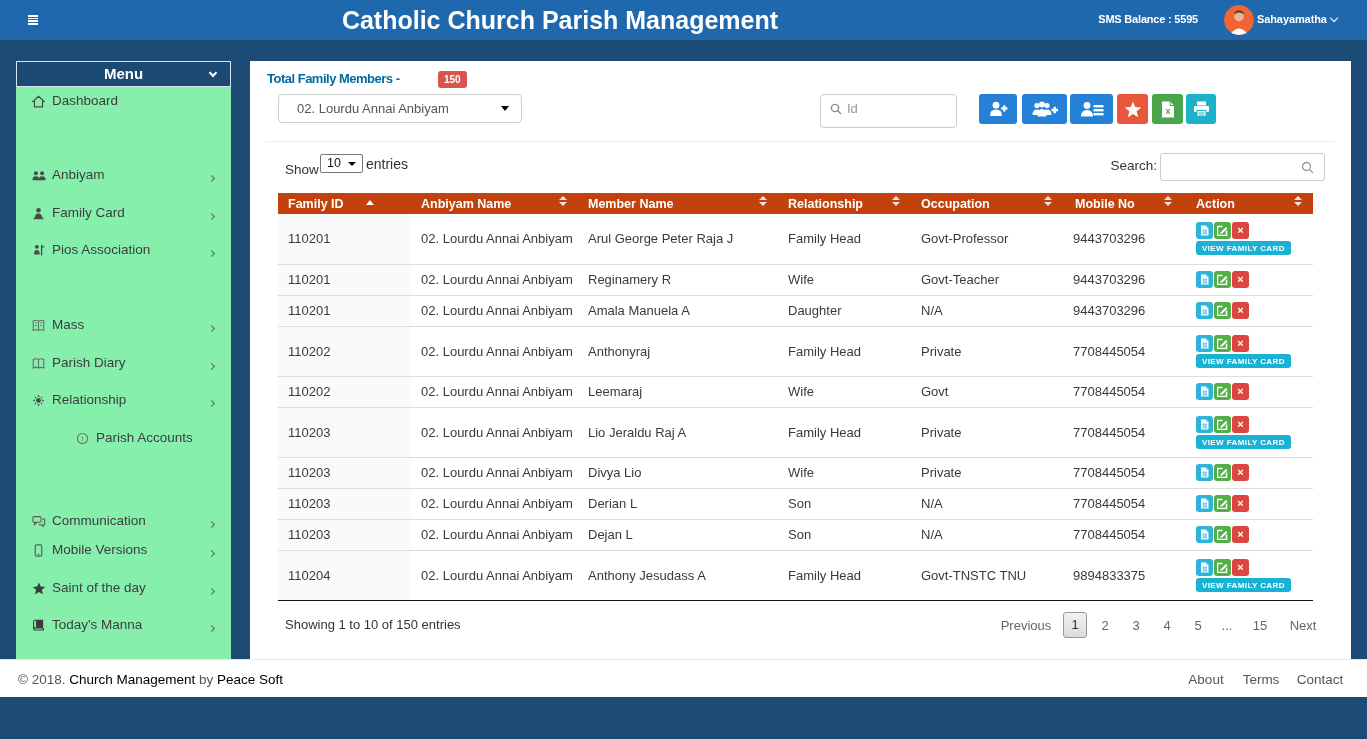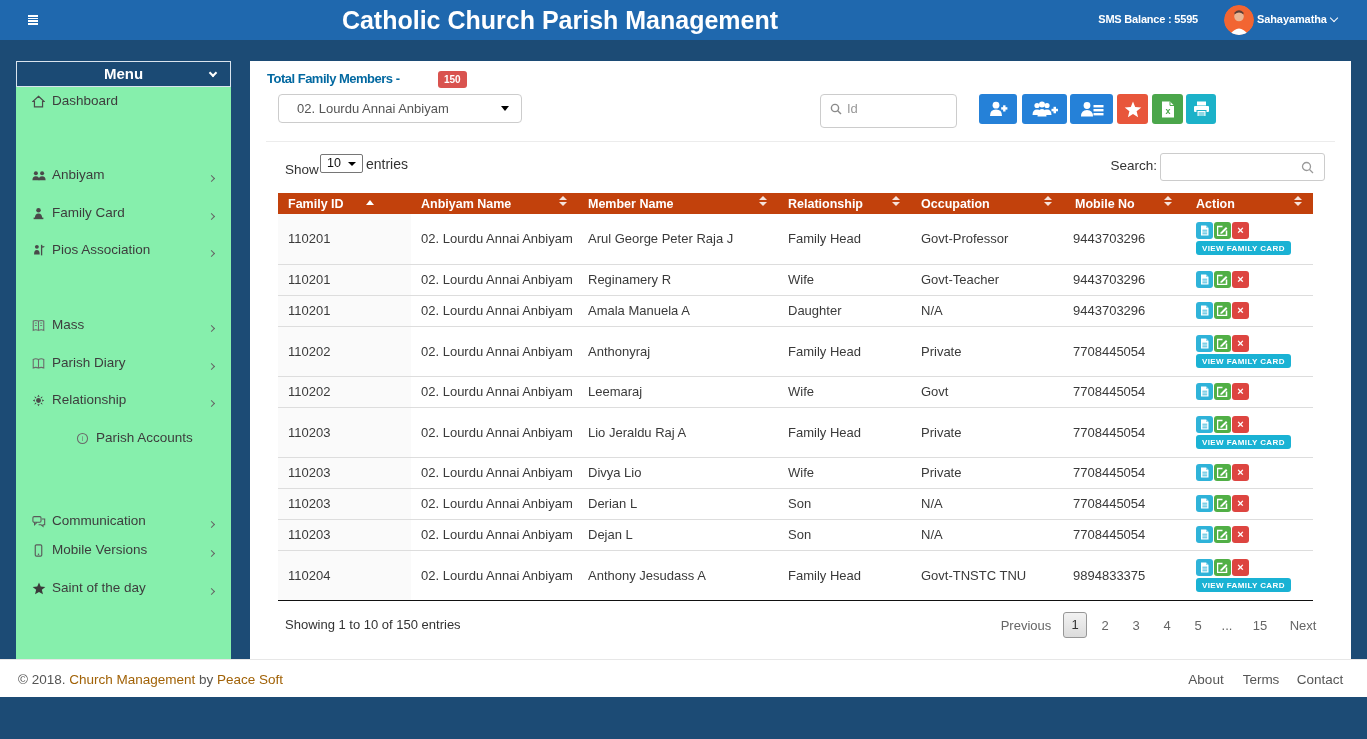--- a/index.html
+++ b/index.html
@@ -59,21 +59,21 @@
 .vfc { display:inline-block; margin-top:2px; background:#1ab2d4; color:#fff; font-size:8px; font-weight:bold; padding:3px 6px 2px 6px; border-radius:3px; letter-spacing:.4px; white-space:nowrap; }
 
 
 .info { position:absolute; left:35px; top:556px; font-size:13px; color:#333; }
 .pgtext { position:absolute; top:557px; font-size:13px; color:#666; text-align:center; width:40px; }
 .pg1 { position:absolute; left:813px; top:551px; width:24px; height:26px; border:1px solid #979797; border-radius:3px; background:linear-gradient(#f2f2f2,#dcdcdc); color:#333; font-size:13px; text-align:center; line-height:24px; }
 
 
 .foot { position:absolute; left:0; top:659px; width:1367px; height:38px; background:#fff; border-top:1px solid #e7e7e7; }
 .foot .left { position:absolute; left:18px; top:12px; font-size:13.5px; color:#555; }
-.foot .left a { color:#a16207; text-decoration:none; }
+.foot .left a { color:#000000; text-decoration:none; }
 .foot .rt { position:absolute; top:12px; font-size:13.5px; color:#555; }
 .bstrip { position:absolute; left:0; top:697px; width:1367px; height:42px; background:#1c4b75; }
 </style>
 </head>
 <body>
 
 <div class="hdr">
   <div class="burger">
       <i></i>
       <i></i>
@@ -178,20 +178,29 @@
           <circle cx="8" cy="12.5" r="0.9" fill="#5a5a5a"></circle>
         </svg></span>
       <span class="lbl">Mobile Versions</span>
       <span class="chev"></span>
     </div>
   <div class="mitem" style="top:491px;">
       <span class="ic"><svg width="14" height="13" viewBox="0 0 17 16">
           <path d="M8.5 0.5 L10.6 5.6 L16.3 6 L12 9.6 L13.4 15.2 L8.5 12.2 L3.6 15.2 L5 9.6 L0.7 6 L6.4 5.6 Z" fill="#3a3a3a"></path>
         </svg></span>
       <span class="lbl">Saint of the day</span>
+      <span class="chev"></span>
+    </div>
+  <div class="mitem" style="top:528px;">
+      <span class="ic"><svg width="13" height="13" viewBox="0 0 16 16">
+          <path d="M3 13.5 Q2 13.5 2 12.3 Q2 11 3 11 L13 11 L13 1.5 L4 1.5 Q2 1.5 2 3.5 L2 12.3" fill="none" stroke="#3a3a3a" stroke-width="1.4"></path>
+          <path d="M3 13.5 L14 13.5 L14 11" fill="none" stroke="#3a3a3a" stroke-width="1.4"></path>
+          <path d="M5 1.5 L13 1.5 L13 11 L5 11 Z" fill="#3a3a3a"></path>
+        </svg></span>
+      <span class="lbl">Today's Manna</span>
       <span class="chev"></span>
     </div>
 </div>
 
 <div class="card">
   <div class="h3">Total Family Members -</div>
   <div class="badge">150</div>
   <div class="sel" style="left:28px; width:244px;">02. Lourdu Annai Anbiyam<span class="arr"></span></div>
   <div class="srch1">
     <svg width="12" height="12" style="position:absolute;left:9px;top:8px">

